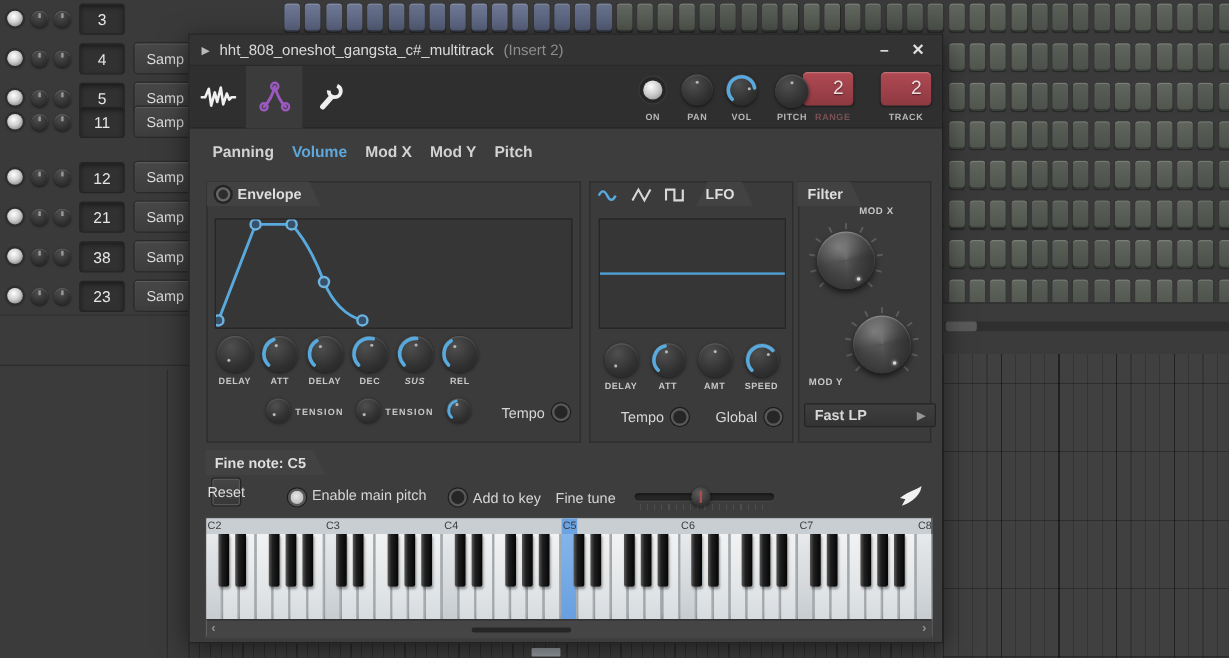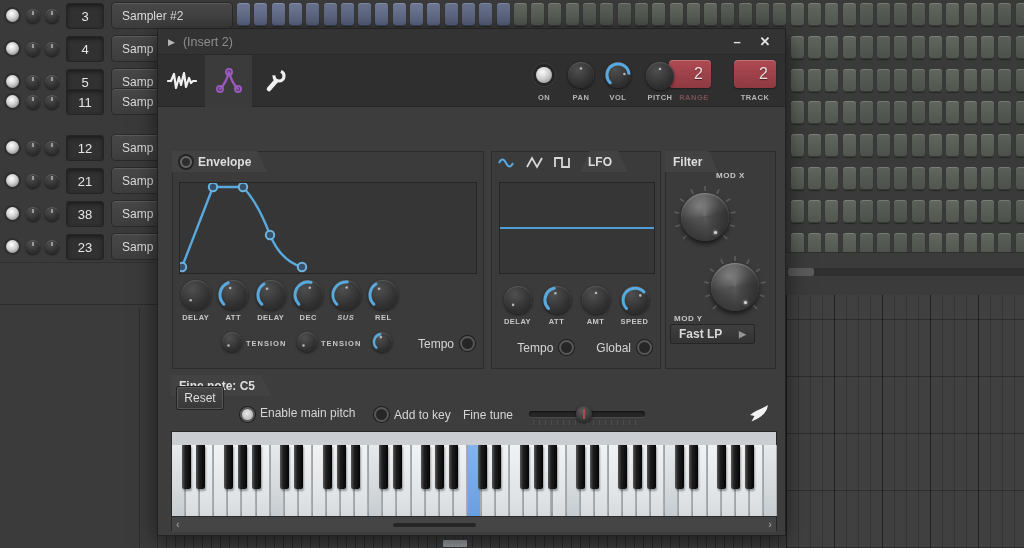--- a/index.html
+++ b/index.html
@@ -510,21 +510,20 @@
     <div class="cell" style="left: 980.9px; top: 232.6px;"></div>
     <div class="cell g2" style="left: 998.2px; top: 232.6px;"></div>
     <div class="cell g2" style="left: 1015.5px; top: 232.6px;"></div>
   </div>
 <div id="rack" class="abs">
     <div class="rrow" style="top: 0px;">
       <div class="led"></div>
       <div class="mknob" style="left:26px"></div>
       <div class="mknob" style="left:45px"></div>
       <div class="numbox">3</div>
-      <div class="chbtn">Sampler #2</div>
     </div>
     <div class="rrow" style="top: 33px;">
       <div class="led"></div>
       <div class="mknob" style="left:26px"></div>
       <div class="mknob" style="left:45px"></div>
       <div class="numbox">4</div>
       <div class="chbtn">Samp</div>
     </div>
     <div class="rrow" style="top: 66px;">
       <div class="led"></div>
@@ -574,20 +573,21 @@
 <div id="hscroll-thumb" class="abs"></div>
 <div id="grid-br" class="abs"></div>
 <div id="left-bottom" class="abs"></div>
 <div id="bottom-strip" class="abs"></div>
 <div id="bottom-strip-mark" class="abs"></div>
 
 <div id="plugin" class="abs">
 
   <div class="titlebar">
     <span class="tb-arrow">▶</span>
+    <span class="tb-title">hht_808_oneshot_gangsta_c#_multitrack</span>
     <span class="tb-sub">(Insert 2)</span>
     <span class="tb-sp"></span>
     <span class="tb-btn">–</span>
     <span class="tb-btn">✕</span>
   </div>
 
   <div class="toolbar">
     <div class="icon-tab" style="left:0">
       <svg width="30" height="24" viewBox="0 0 30 24">
         <path d="M1 12 h3 M4 12 L7 5 L9 19 L12 8 L14 16 L17 4 L19 18 L22 9 L24 14 L26 12 h3" stroke="#f0f0f0" stroke-width="2.2" fill="none" stroke-linejoin="round" stroke-linecap="round"></path>
@@ -636,20 +636,27 @@
           </svg>
         </div>
       </div>
     <div class="ctrl-label" style="left:486px;width:32px">PITCH</div>
     <div class="ctrl-label" style="left:519px;width:34px;color:#7a5054">RANGE</div>
 
     <div class="badge" style="left:576px;width:42px">2</div>
     <div class="ctrl-label" style="left:578px;width:38px">TRACK</div>
   </div>
 
+  <div class="tabrow">
+    <span class="tab">Panning</span>
+    <span class="tab sel">Volume</span>
+    <span class="tab">Mod X</span>
+    <span class="tab">Mod Y</span>
+    <span class="tab">Pitch</span>
+  </div>
 
   <div class="panel" style="left:14px;top:122px;width:312px;height:218px">
     <div class="sec-tab">
       <div class="ledring"></div>
       <span>Envelope</span>
     </div>
     <div class="graph" style="left:6px;top:30px;width:298px;height:92px">
       <svg id="env-svg" width="296" height="90">
           <path d="M2,84 L33,4 L63,4 Q78,20 90,52 Q101,78 122,84" fill="none" stroke="#58a9dd" stroke-width="2.4" stroke-linejoin="round"></path>
           <circle cx="2" cy="84" r="4.2" fill="#37516a" stroke="#6db3e0" stroke-width="2"></circle>
@@ -833,43 +840,53 @@
         <line x1="20.196247006771777" y1="8.833830371102437" x2="17.926294508074044" y2="4.378797750160597" stroke="#5d5d5d" stroke-width="1.6"></line>
         <line x1="31.999999999999993" y1="6" x2="31.999999999999993" y2="1" stroke="#5d5d5d" stroke-width="1.6"></line>
         <line x1="43.80375299322823" y1="8.833830371102444" x2="46.07370549192597" y2="4.378797750160604" stroke="#5d5d5d" stroke-width="1.6"></line>
         <line x1="53.03444185374862" y1="16.717583440395675" x2="57.07952682562335" y2="13.778657178933305" stroke="#5d5d5d" stroke-width="1.6"></line>
         <line x1="57.67989685547358" y1="27.93270390895399" x2="62.61833855844927" y2="27.150531583752834" stroke="#5d5d5d" stroke-width="1.6"></line>
         <line x1="56.727469423673995" y1="40.034441853748625" x2="61.48275200514976" y2="41.57952682562336" stroke="#5d5d5d" stroke-width="1.6"></line>
         <line x1="50.38477631085023" y1="50.38477631085024" x2="53.920310216782966" y2="53.92031021678299" stroke="#5d5d5d" stroke-width="1.6"></line>
       </svg>
     <div class="bigknob" style="left:45px;top:111px;width:48px;height:48px"></div>
     <div class="klabel" style="position:absolute;left:8px;top:162px;font-size:8px">MOD Y</div>
-    <div class="dropdown" style="left:4px;top:172px;width:85px">
+    <div class="dropdown" style="left:4px;top:184px;width:110px">
       <span>Fast LP</span>
       <span class="dd-arrow">▶</span>
     </div>
   </div>
 
   <div class="sec-tab" style="left:13px;top:346px;position:absolute;background:#424242">
     <span>Fine note: C5</span>
   </div>
-  <div class="btn" style="left:19px;top:358px;width:46px">Reset</div>
+  <div class="btn" style="left:19px;top:370px;width:23px">Reset</div>
   <div class="radio on" style="position:absolute;left:82px;top:378px"></div>
   <span class="rlabel" style="position:absolute;left:102px;top:377px">Enable main pitch</span>
   <div class="radio" style="position:absolute;left:216px;top:378px"></div>
   <span class="rlabel" style="position:absolute;left:236px;top:379px">Add to key</span>
   <span class="rlabel" style="position:absolute;left:305px;top:379px">Fine tune</span>
   <div class="ft-track" style="left:371px;top:382px;width:116px"></div>
   <div class="ft-ticks" style="left:375px;top:391px;width:108px"></div>
   <div class="ft-handle" style="left:418px;top:377px"></div>
   <svg style="position:absolute;left:588px;top:374px" width="24" height="20" viewBox="0 0 24 20">
     <path d="M22 2 C16 6 10 7 4 12 l4.5 1 -3 5.5 c6 -2 12.5 -6 15.5 -12.5 z" fill="#f2f2f2"></path>
   </svg>
 
   <div id="kbd">
+    <div id="kbd-labels">
+        <div class="octlbl-hl" style="left: 295.953px; width: 13.093px;"></div>
+        <span class="octlbl" style="left: 1px;">C2</span>
+        <span class="octlbl" style="left: 99.6512px;">C3</span>
+        <span class="octlbl" style="left: 198.302px;">C4</span>
+        <span class="octlbl" style="left: 296.953px;">C5</span>
+        <span class="octlbl" style="left: 395.605px;">C6</span>
+        <span class="octlbl" style="left: 494.256px;">C7</span>
+        <span class="octlbl" style="left: 592.907px;">C8</span>
+      </div>
     <div id="kbd-keys">
         <div class="wkey ck" style="left: 0px; width: 13.093px;"></div>
         <div class="wkey" style="left: 14.093px; width: 13.093px;"></div>
         <div class="wkey" style="left: 28.186px; width: 13.093px;"></div>
         <div class="wkey" style="left: 42.2791px; width: 13.093px;"></div>
         <div class="wkey" style="left: 56.3721px; width: 13.093px;"></div>
         <div class="wkey" style="left: 70.4651px; width: 13.093px;"></div>
         <div class="wkey" style="left: 84.5581px; width: 13.093px;"></div>
         <div class="wkey ck" style="left: 98.6512px; width: 13.093px;"></div>
         <div class="wkey" style="left: 112.744px; width: 13.093px;"></div>

